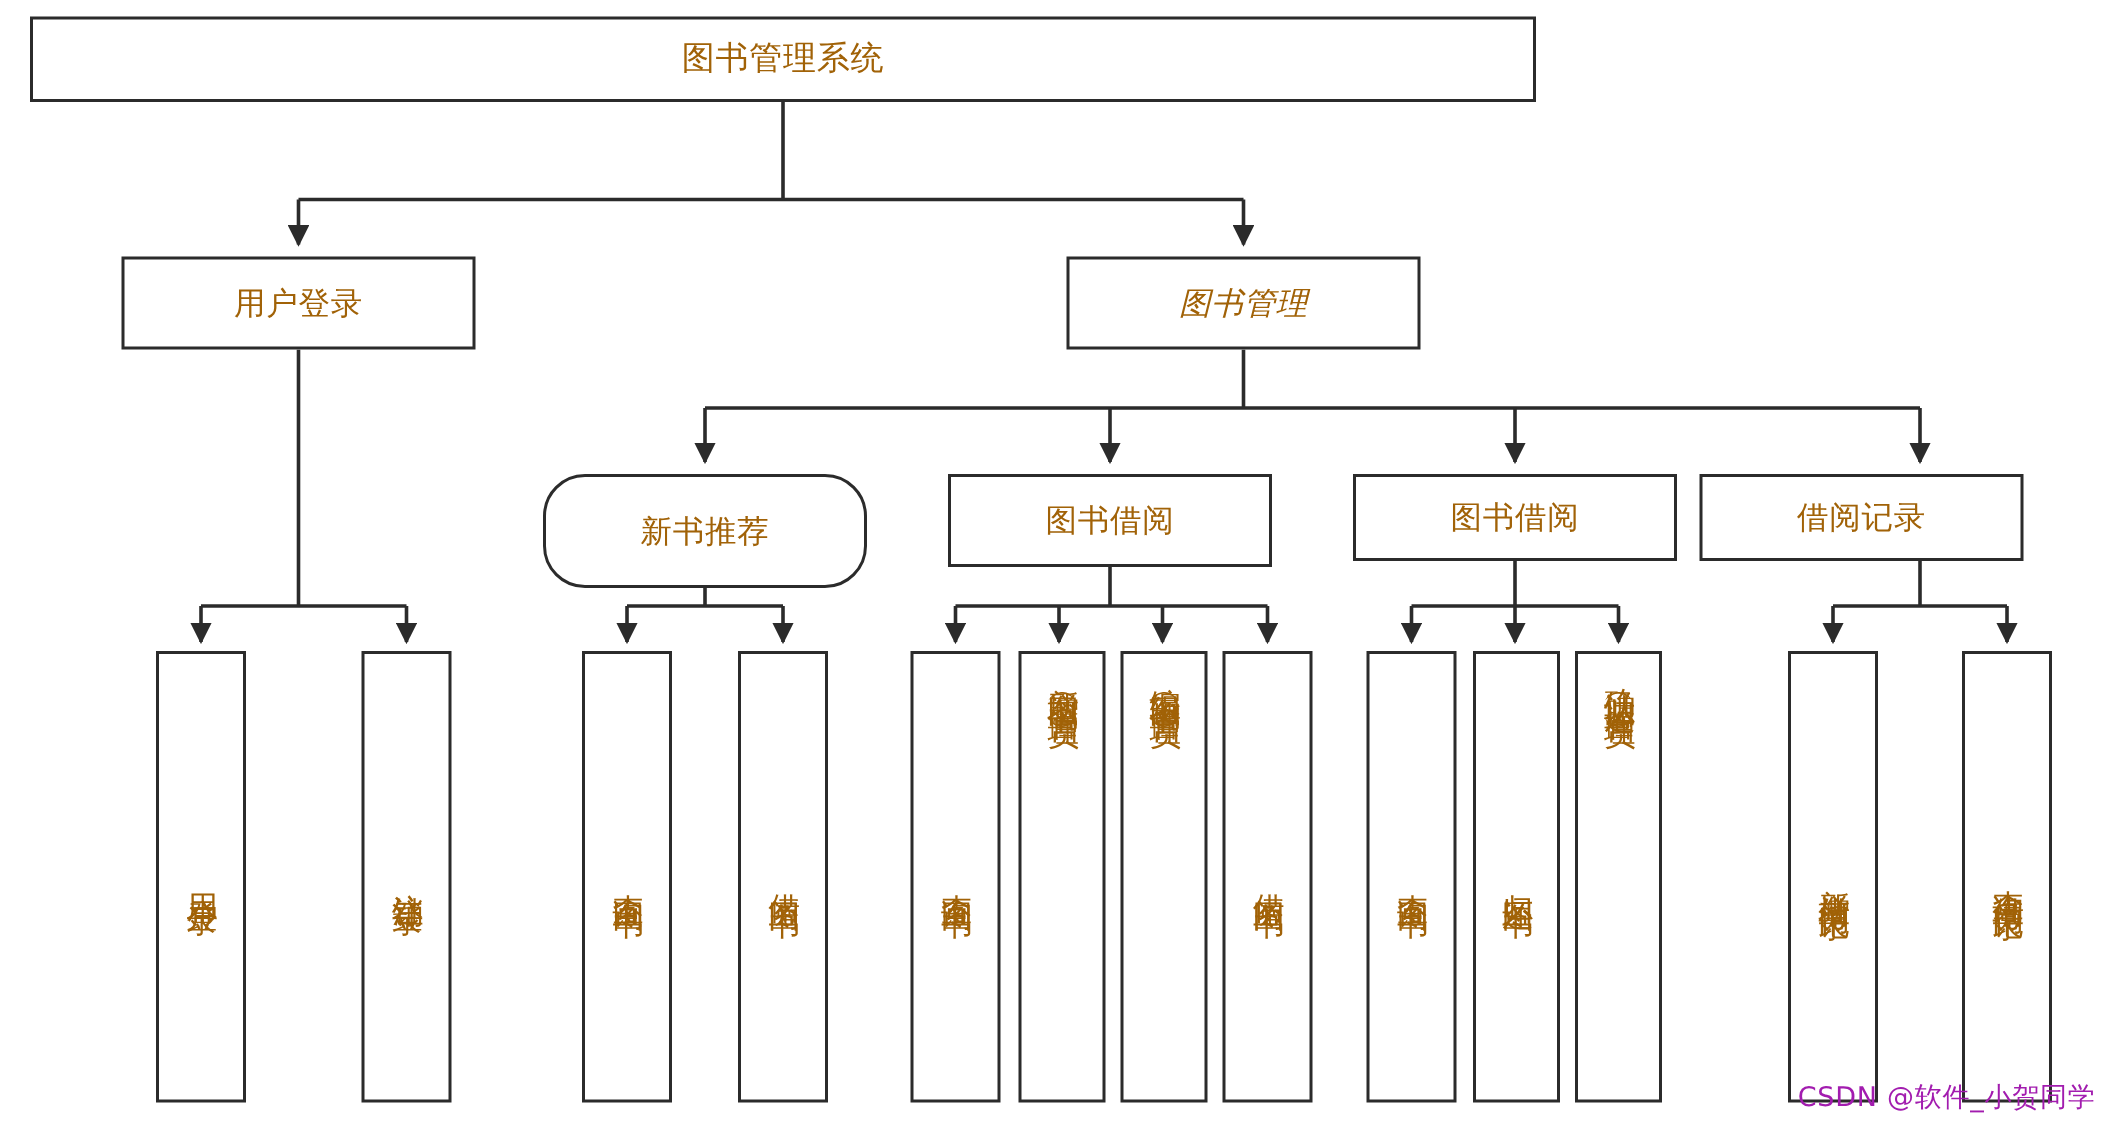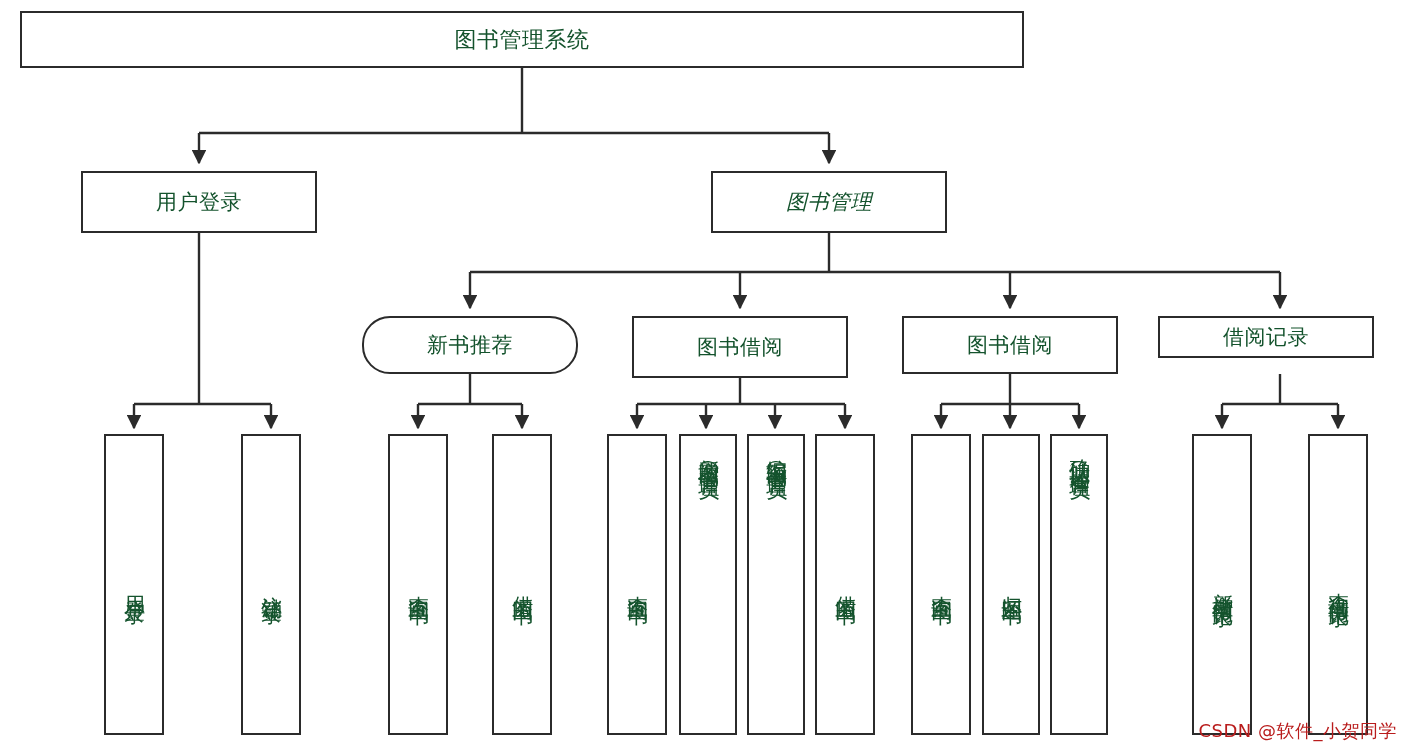--- a/index.html
+++ b/index.html
@@ -27,21 +27,21 @@
     pointer-events: none;
   }
   .node {
     position: absolute;
     box-sizing: border-box;
     border: 2px solid #2b2b2b;
     background: #ffffff;
     display: flex;
     align-items: center;
     justify-content: center;
-    color: #14532d;
+    color: #a16207;
   }
   .node .label {
     display: block;
     text-align: center;
     letter-spacing: 0.5px;
   }
   
   .node.horiz .label {
     font-size: 21px;
     line-height: 1.15;
@@ -68,21 +68,21 @@
   }
   .node.vert.center-text {
     align-items: center;
     padding-top: 0;
   }
   .watermark {
     position: absolute;
     right: 8px;
     bottom: 4px;
     font-size: 18px;
-    color: #b91c1c;
+    color: #a21caf;
     white-space: nowrap;
     letter-spacing: 0.5px;
   }
 </style>
 </head>
 <body>
 
 <div id="canvas">
 
   <svg class="connectors" viewBox="0 0 1405 747" xmlns="http://www.w3.org/2000/svg">
@@ -139,30 +139,30 @@
     <span class="label">图书管理系统</span>
   </div>
 
   <div class="node horiz" style="left:81px; top:171px; width:236px; height:62px;">
     <span class="label">用户登录</span>
   </div>
   <div class="node horiz" style="left:711px; top:171px; width:236px; height:62px;font-style:italic;">
     <span class="label">图书管理</span>
   </div>
 
-  <div class="node horiz" style="left:362px; top:316px; width:216px; height:58px;border-radius:28px;">
+  <div class="node horiz" style="left:362px; top:316px; width:216px; height:76px;border-radius:28px;">
     <span class="label">新书推荐</span>
   </div>
   <div class="node horiz" style="left:632px; top:316px; width:216px; height:62px;">
     <span class="label">图书借阅</span>
   </div>
   <div class="node horiz" style="left:902px; top:316px; width:216px; height:58px;">
     <span class="label">图书借阅</span>
   </div>
-  <div class="node horiz" style="left:1158px; top:316px; width:216px; height:42px;">
+  <div class="node horiz" style="left:1133px; top:316px; width:216px; height:58px;">
     <span class="label">借阅记录</span>
   </div>
 
   <div class="node vert center-text" style="left:104px; top:434px; width:60px; height:301px;">
     <span class="label">用户登录</span>
   </div>
   <div class="node vert center-text" style="left:241px; top:434px; width:60px; height:301px;">
     <span class="label">注销登录</span>
   </div>
 

